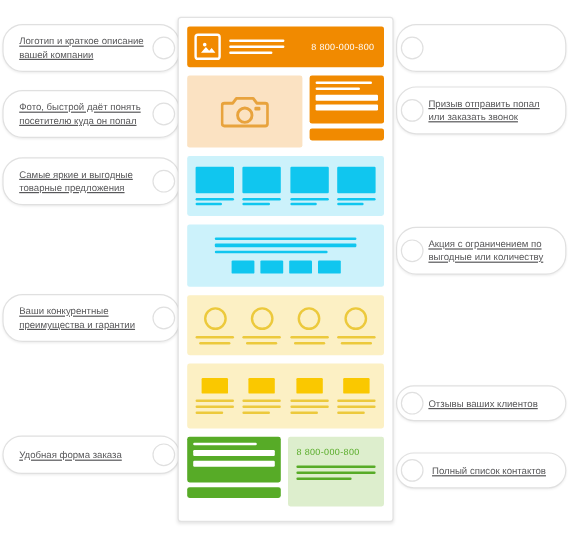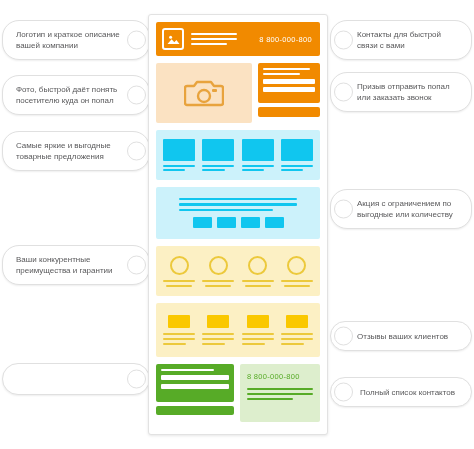--- a/index.html
+++ b/index.html
@@ -135,21 +135,21 @@
     position:absolute;
     background:#ffffff;
     border:1px solid #e0e0e0;
     border-radius:17px;
     box-shadow:0 1px 2px rgba(0,0,0,.07);
     box-sizing:border-box;
     display:flex;align-items:center;
     font-size:8px;line-height:11px;color:#58585a;
     z-index:1;
   }
-  .callout span{display:block;}
+  .callout span{display:block;text-decoration:underline;}
   .callout.left{padding:6px 26px 6px 13px;text-align:left;}
   .callout.right{padding:6px 13px 6px 26px;text-align:left;}
   
   .knob{
     position:absolute;top:50%;transform:translateY(-50%);
     width:19px;height:19px;border-radius:50%;
     background:#ffffff;border:1px solid #e0e0e0;
     box-sizing:border-box;
   }
   .callout.left .knob{right:3px;}
@@ -317,26 +317,26 @@
   <span>Самые яркие и выгодные товарные предложения</span>
   <div class="knob"></div>
 </div>
 
 <div class="callout left c-left" style="top:245px;width:148px;height:40px;">
   <span>Ваши конкурентные преимущества и гарантии</span>
   <div class="knob"></div>
 </div>
 
 <div class="callout left c-left" style="top:363px;width:148px;height:32px;">
+  <span>Удобная форма заказа</span>
   <div class="knob"></div>
 </div>
 
 <div class="callout right c-right" style="top:20px;width:142px;height:40px;">
   <div class="knob"></div>
-  <span>Контакты для быстрой связи с вами</span>
 </div>
 
 <div class="callout right c-right" style="top:72px;width:142px;height:40px;">
   <div class="knob"></div>
   <span>Призыв отправить попал или заказать звонок</span>
 </div>
 
 <div class="callout right c-right" style="top:189px;width:142px;height:40px;">
   <div class="knob"></div>
   <span>Акция с ограничением по выгодные или количеству</span>

